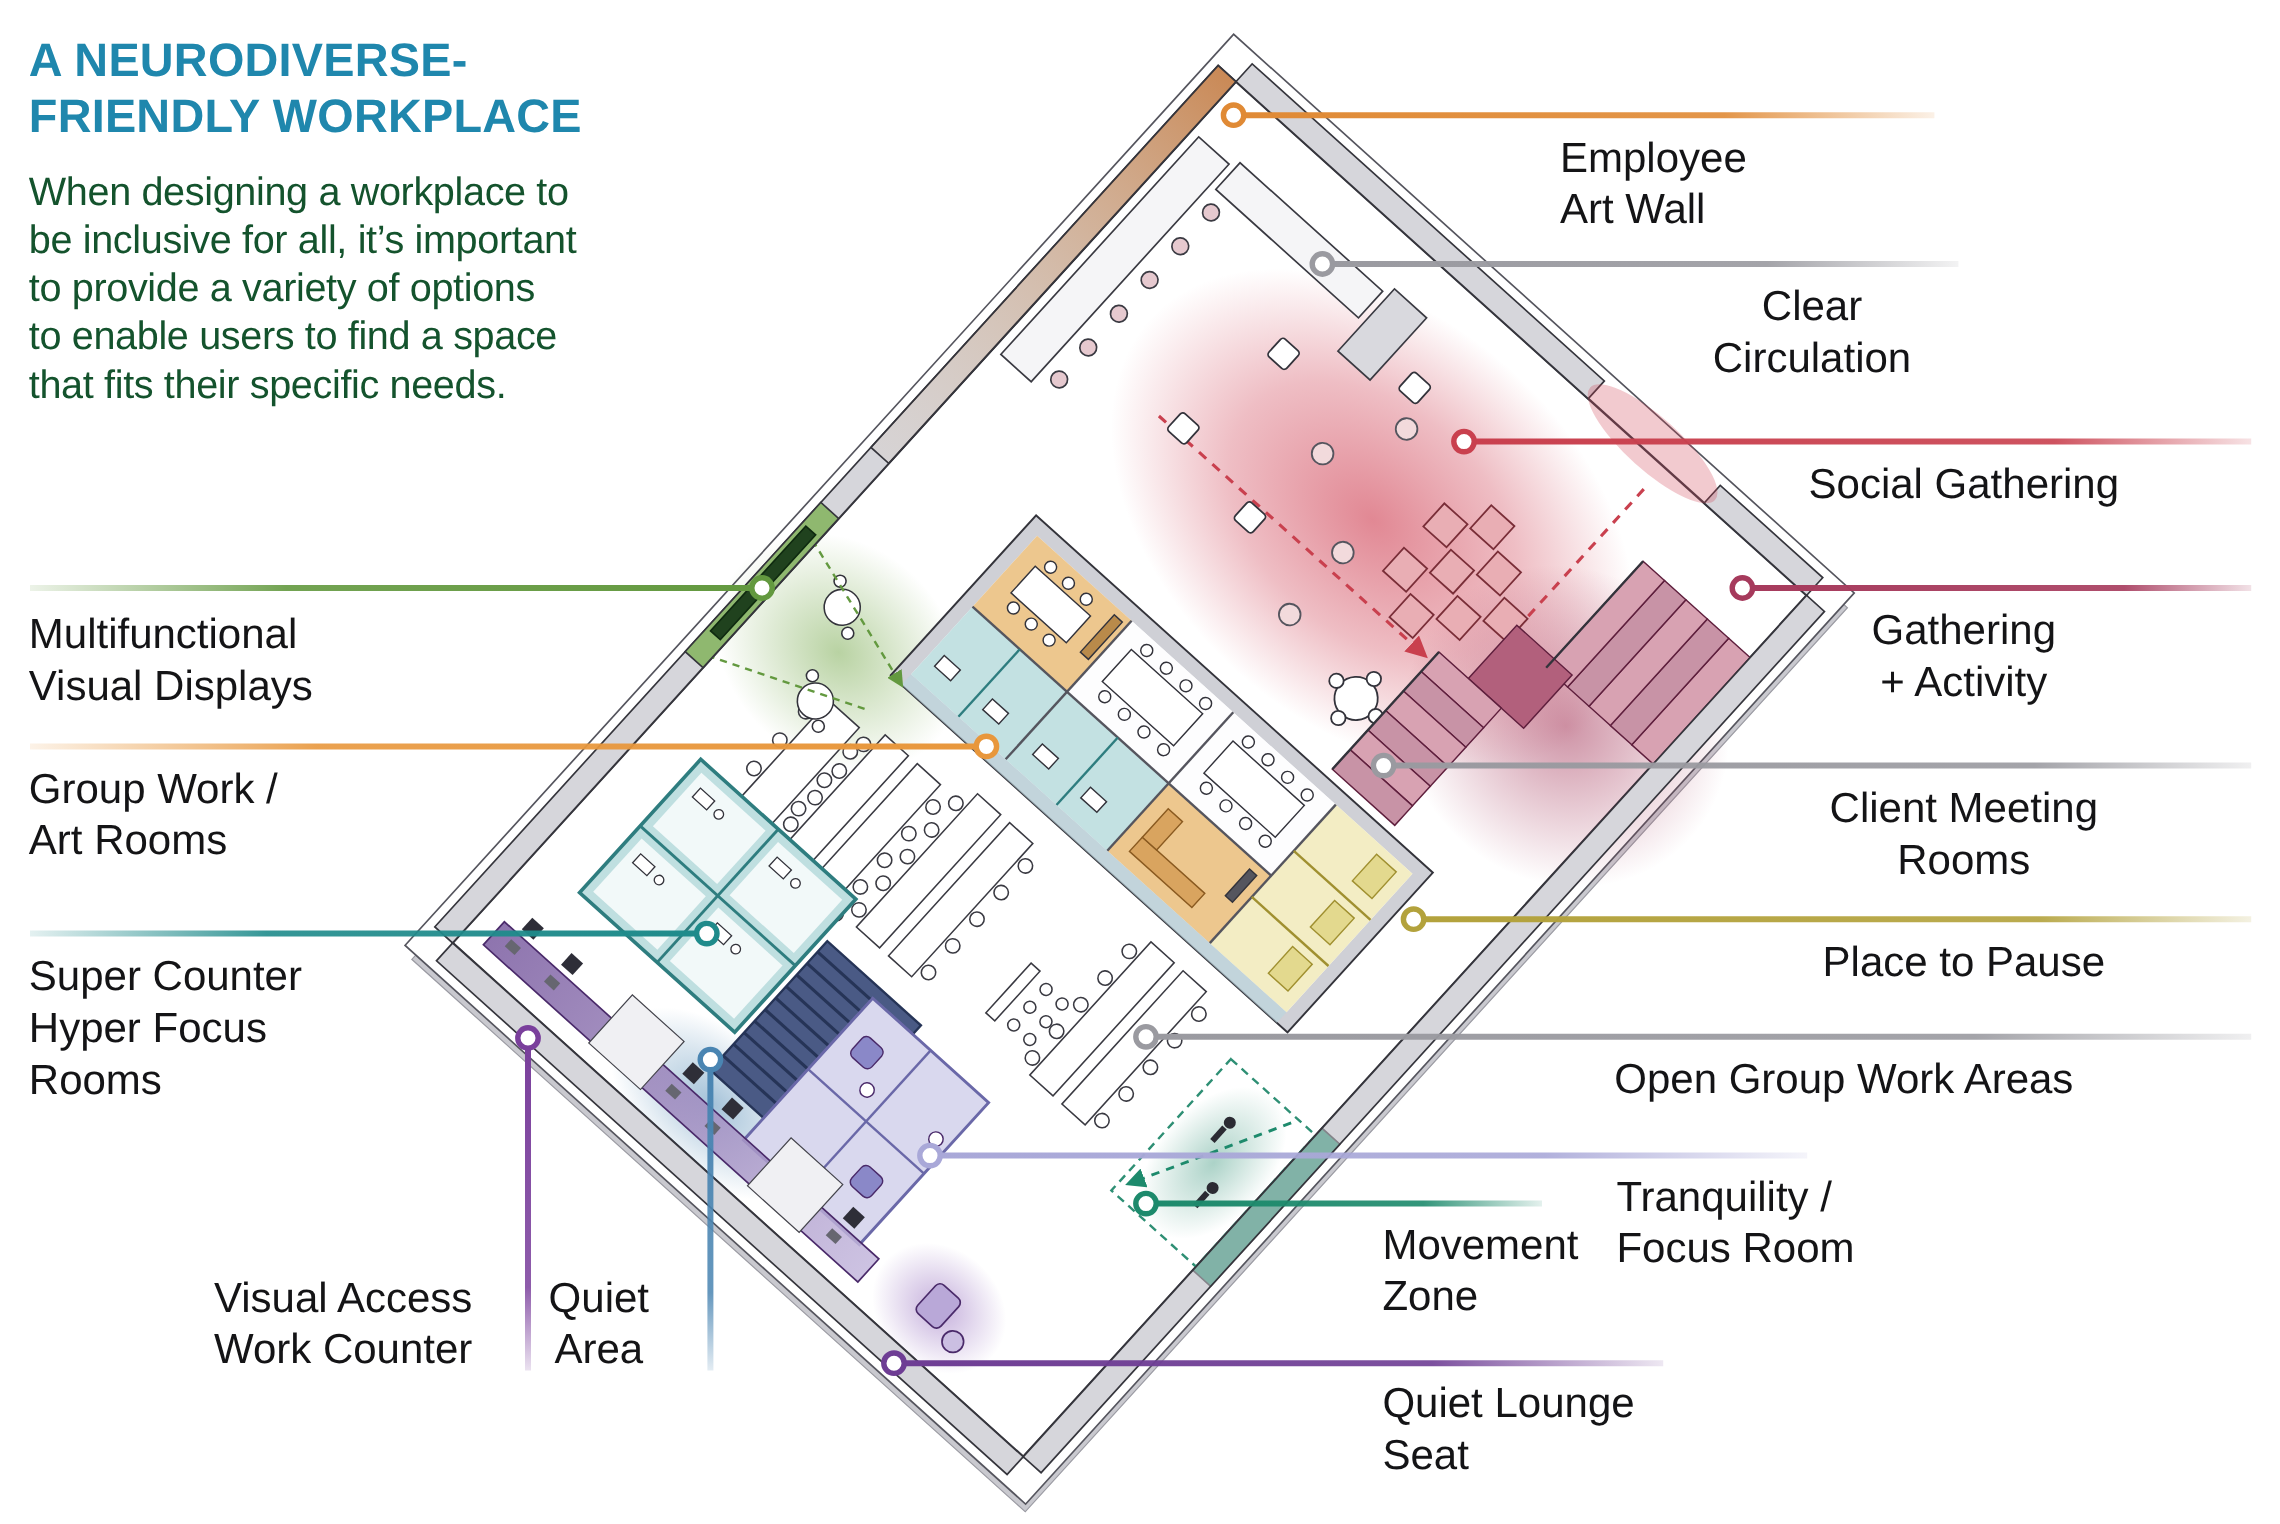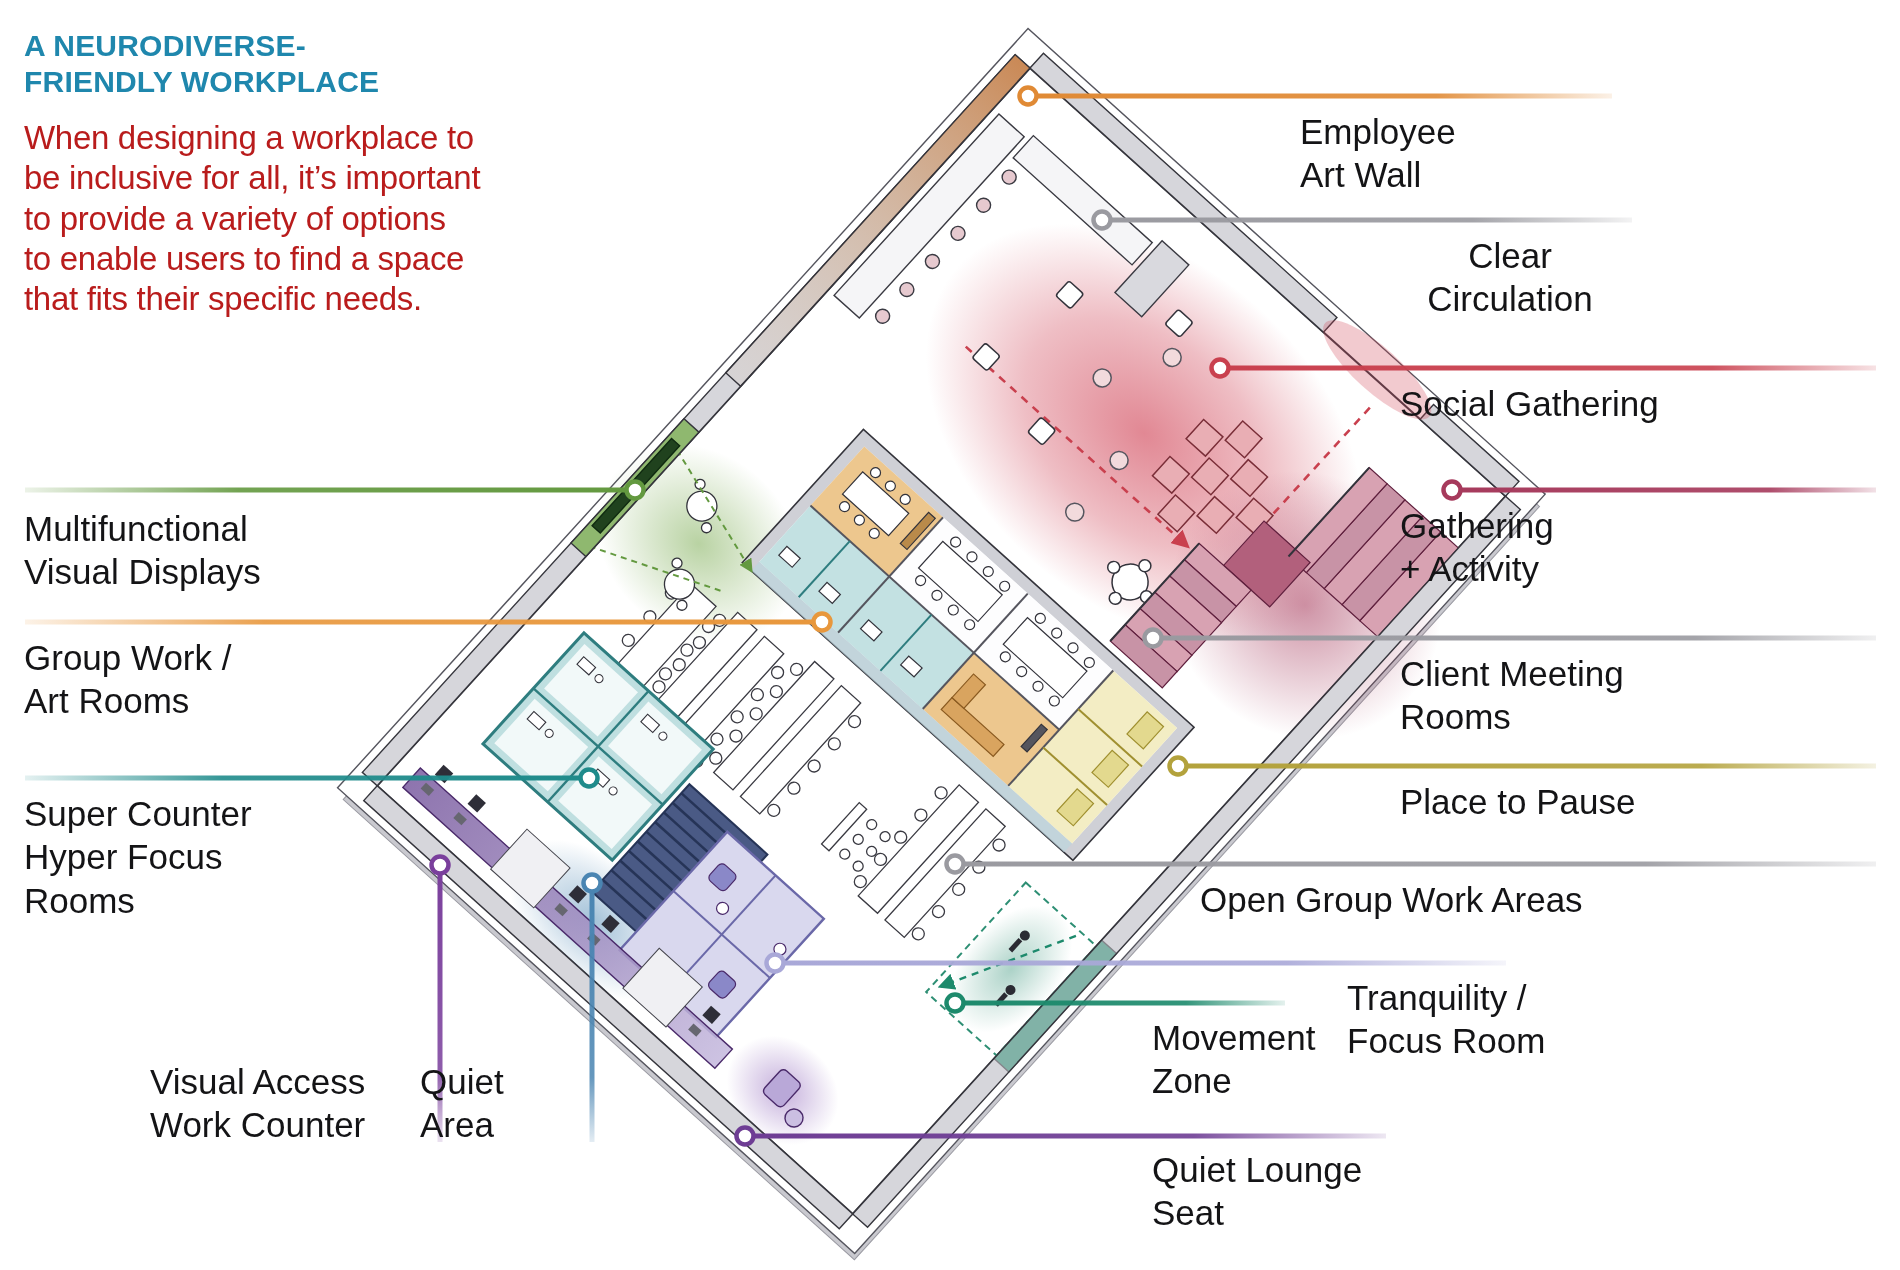--- a/index.html
+++ b/index.html
@@ -1,25 +1,25 @@
 <!DOCTYPE html>
 <html><head>
 <meta charset="utf-8">
 <style>
   html,body{margin:0;padding:0;background:#fff;}
   .stage{position:relative;width:1900px;height:1270px;background:#ffffff;overflow:hidden;
          font-family:"Liberation Sans",sans-serif;}
   svg.layer{position:absolute;left:0;top:0;width:1900px;height:1270px;}
   .hdr{position:absolute;left:24px;top:28px;width:560px;}
-  .hdr h1{margin:0;font-size:30px;line-height:1.2;font-weight:bold;color:#1f87ad;
+  .hdr h1{margin:0;font-size:39px;line-height:1.2;font-weight:bold;color:#1f87ad;
           white-space:pre-line;letter-spacing:.2px;}
-  .hdr p{margin:18px 0 16px 0;font-size:33px;line-height:1.22;color:#b91c1c;
+  .hdr p{margin:18px 0 16px 0;font-size:33px;line-height:1.22;color:#14532d;
          white-space:pre-line;font-weight:normal;letter-spacing:-.3px;}
   .lbl{position:absolute;font-size:35px;line-height:1.24;color:#141416;white-space:pre-line;}
-  .r{text-align:left;}
+  .r{text-align:center;}
 </style>
 </head>
 <body>
 
 <div class="stage">
 
 <svg class="layer" viewBox="0 0 1900 1270">
   <defs>
     <radialGradient id="gRed">
           <stop offset="0%" stop-color="#cf3f52" stop-opacity=".62"></stop>

